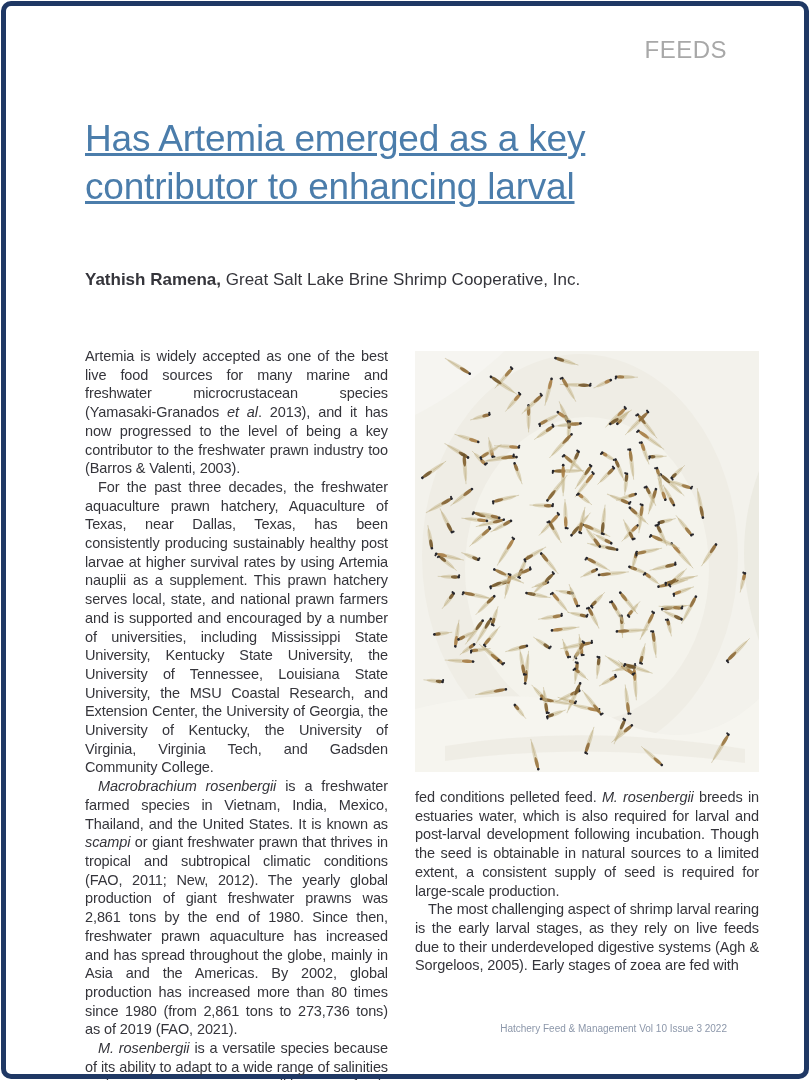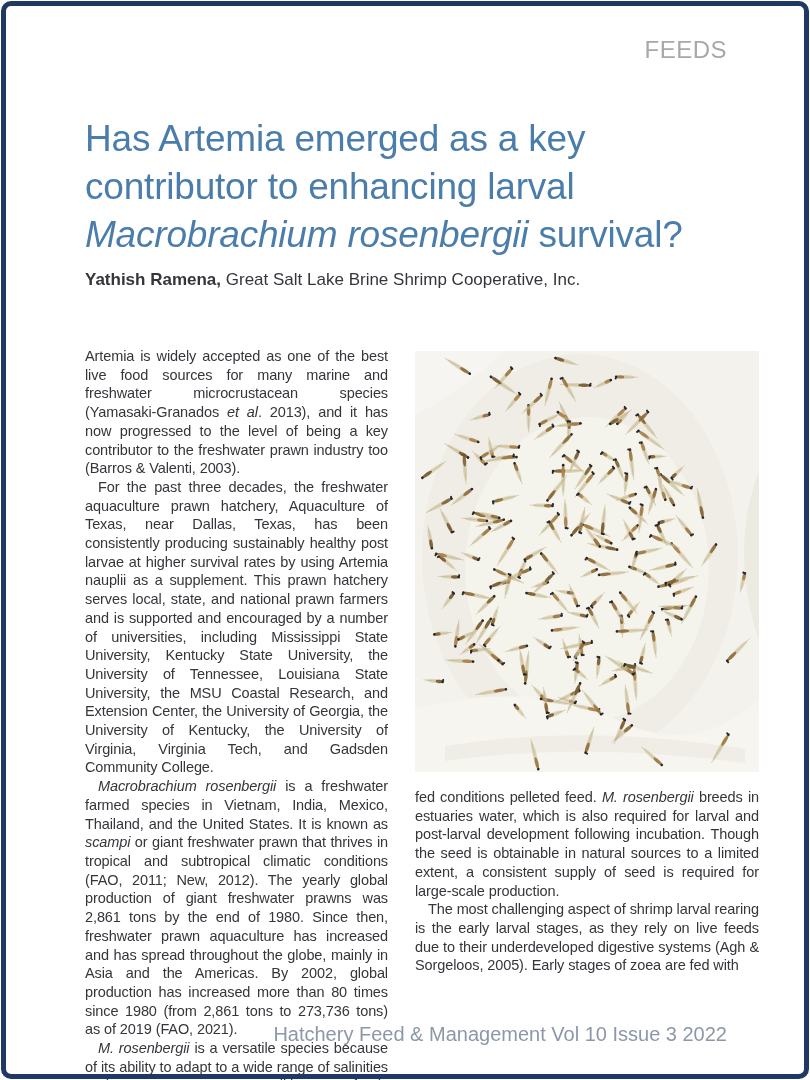--- a/index.html
+++ b/index.html
@@ -18,20 +18,21 @@
     position:absolute; top:30px; right:77px;
     font-size:24px; letter-spacing:0.5px;
     color:var(--label, #a8a8a8);
     font-weight:400;
   }
   .title {
     position:absolute; left:79px; top:84px; width:620px;
     font-size:37px; line-height:48px; font-weight:400;
     color:var(--title, #4b7dab);
     letter-spacing:-0.2px;
+    text-decoration:underline;
   }
   .title em { font-style:italic; }
   .byline {
     position:absolute; left:79px; top:264px; width:650px;
     font-size:17px; color:var(--text, #35353b);
   }
   .byline .author { font-weight:700;margin-top:23px; }
   .body-cols {
     position:absolute; left:79px; top:341px; width:674px;
     display:flex; gap:27px;
@@ -44,34 +45,33 @@
     font-size:14.5px; line-height:18.7px;
     letter-spacing:-0.1px;
   }
   .body-cols p.indent { text-indent:13px; }
   .body-cols em { font-style:italic; }
   figure.photo { margin:4px 0 16px 0; width:344px; height:421px; line-height:0; }
   figure.photo svg { display:block; }
   .footer {
     position:absolute; left:79px; top:1017px; width:674px;
     text-align:right; padding-right:32px; box-sizing:border-box;
-    font-size:20px; color:var(--footer, #8c97aa);
+    font-size:10px; color:var(--footer, #8c97aa);
   }
 </style>
 </head>
 <body>
 
 <div class="page">
 
   <div class="section-label">FEEDS</div>
 
   <h1 class="title">
       <div><span>Has Artemia emerged as a key</span></div>
       <div><span>contributor to enhancing larval</span></div>
-      <div><em>Macrobrachium rosenbergii</em><span> survival?</span></div>
     </h1>
 
   <div class="byline">
     <span class="author">Yathish Ramena,</span><span> Great Salt Lake Brine Shrimp Cooperative, Inc.</span>
   </div>
 
   <div class="body-cols">
     <div class="col-left">
         <p><span>Artemia is widely accepted as one of the best live food sources for many marine and freshwater microcrustacean species (Yamasaki-Granados </span><em>et al</em><span>. 2013), and it has now progressed to the level of being a key contributor to the freshwater prawn industry too (Barros &amp; Valenti, 2003).</span></p>
         <p class="indent"><span>For the past three decades, the freshwater aquaculture prawn hatchery, Aquaculture of Texas, near Dallas, Texas, has been consistently producing sustainably healthy post larvae at higher survival rates by using Artemia nauplii as a supplement. This prawn hatchery serves local, state, and national prawn farmers and is supported and encouraged by a number of universities, including Mississippi State University, Kentucky State University, the University of Tennessee, Louisiana State University, the MSU Coastal Research, and Extension Center, the University of Georgia, the University of Kentucky, the University of Virginia, Virginia Tech, and Gadsden Community College.</span></p>

